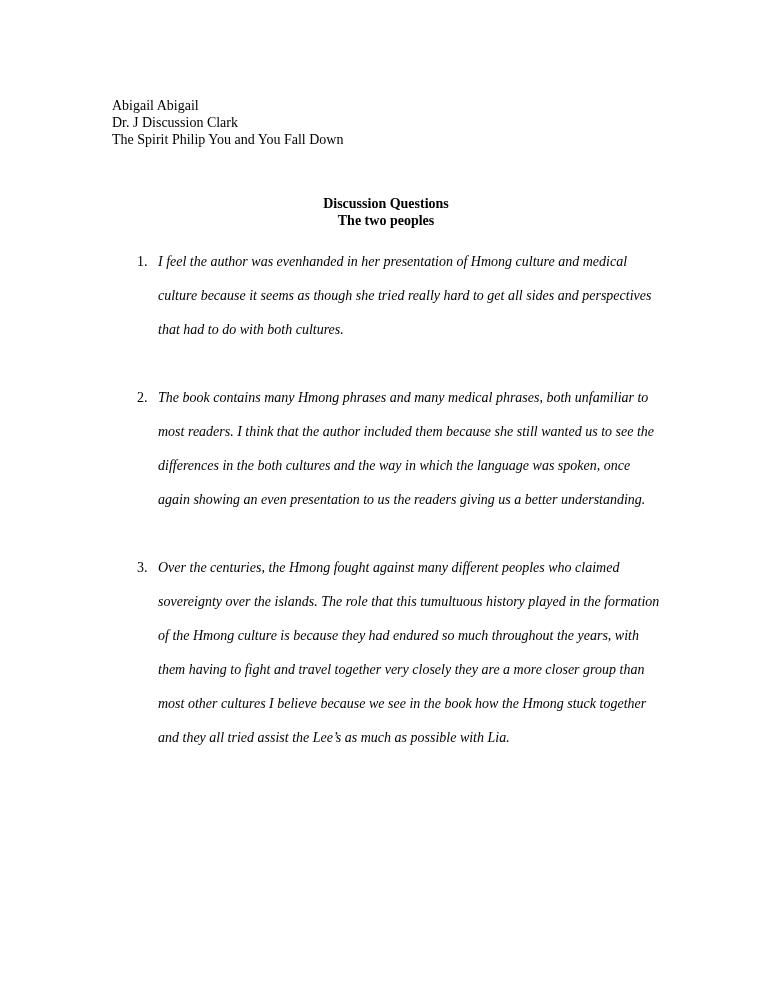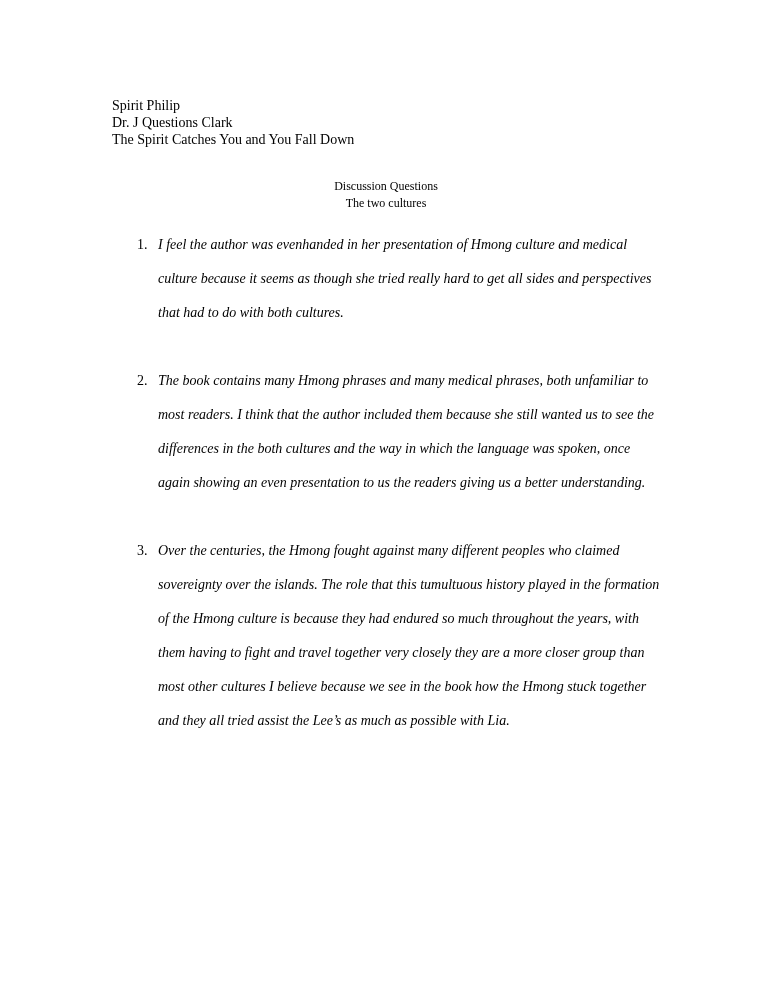--- a/index.html
+++ b/index.html
@@ -23,24 +23,24 @@
     background: #ffffff;
   }
   .header-block {
     font-size: 14px;
     line-height: 17px;
   }
   .header-line {
     white-space: nowrap;
   }
   .title-block {
-    margin-top: 30px;
+    margin-top: 47px;
     text-align: center;
-    font-weight: normal;
-    font-size: 12px;
+    font-weight: bold;
+    font-size: 14px;
     line-height: 17px;
     
     width: 548px;
   }
   .question-list {
     margin-top: 16px;
   }
   .question {
     display: flex;
     align-items: flex-start;
@@ -56,28 +56,28 @@
     width: 503px;
     font-style: italic;
   }
 </style>
 </head>
 <body>
 
 <div class="page">
 
   <div class="header-block">
-    <div class="header-line">Spirit Philip</div>
-    <div class="header-line">Dr. J Questions Clark</div>
-    <div class="header-line">The Spirit Catches You and You Fall Down</div>
+    <div class="header-line">Abigail Abigail</div>
+    <div class="header-line">Dr. J Discussion Clark</div>
+    <div class="header-line">The Spirit Philip You and You Fall Down</div>
   </div>
 
   <div class="title-block">
     <div>Discussion Questions</div>
-    <div>The two cultures</div>
+    <div>The two peoples</div>
   </div>
 
   <div class="question-list">
 
     <div class="question">
       <span class="q-number">1.</span>
       <span class="q-text">I feel the author was evenhanded in her presentation of Hmong culture and medical culture because it seems as though she tried really hard to get all sides and perspectives that had to do with both cultures.</span>
     </div>
 
     <div class="question">

